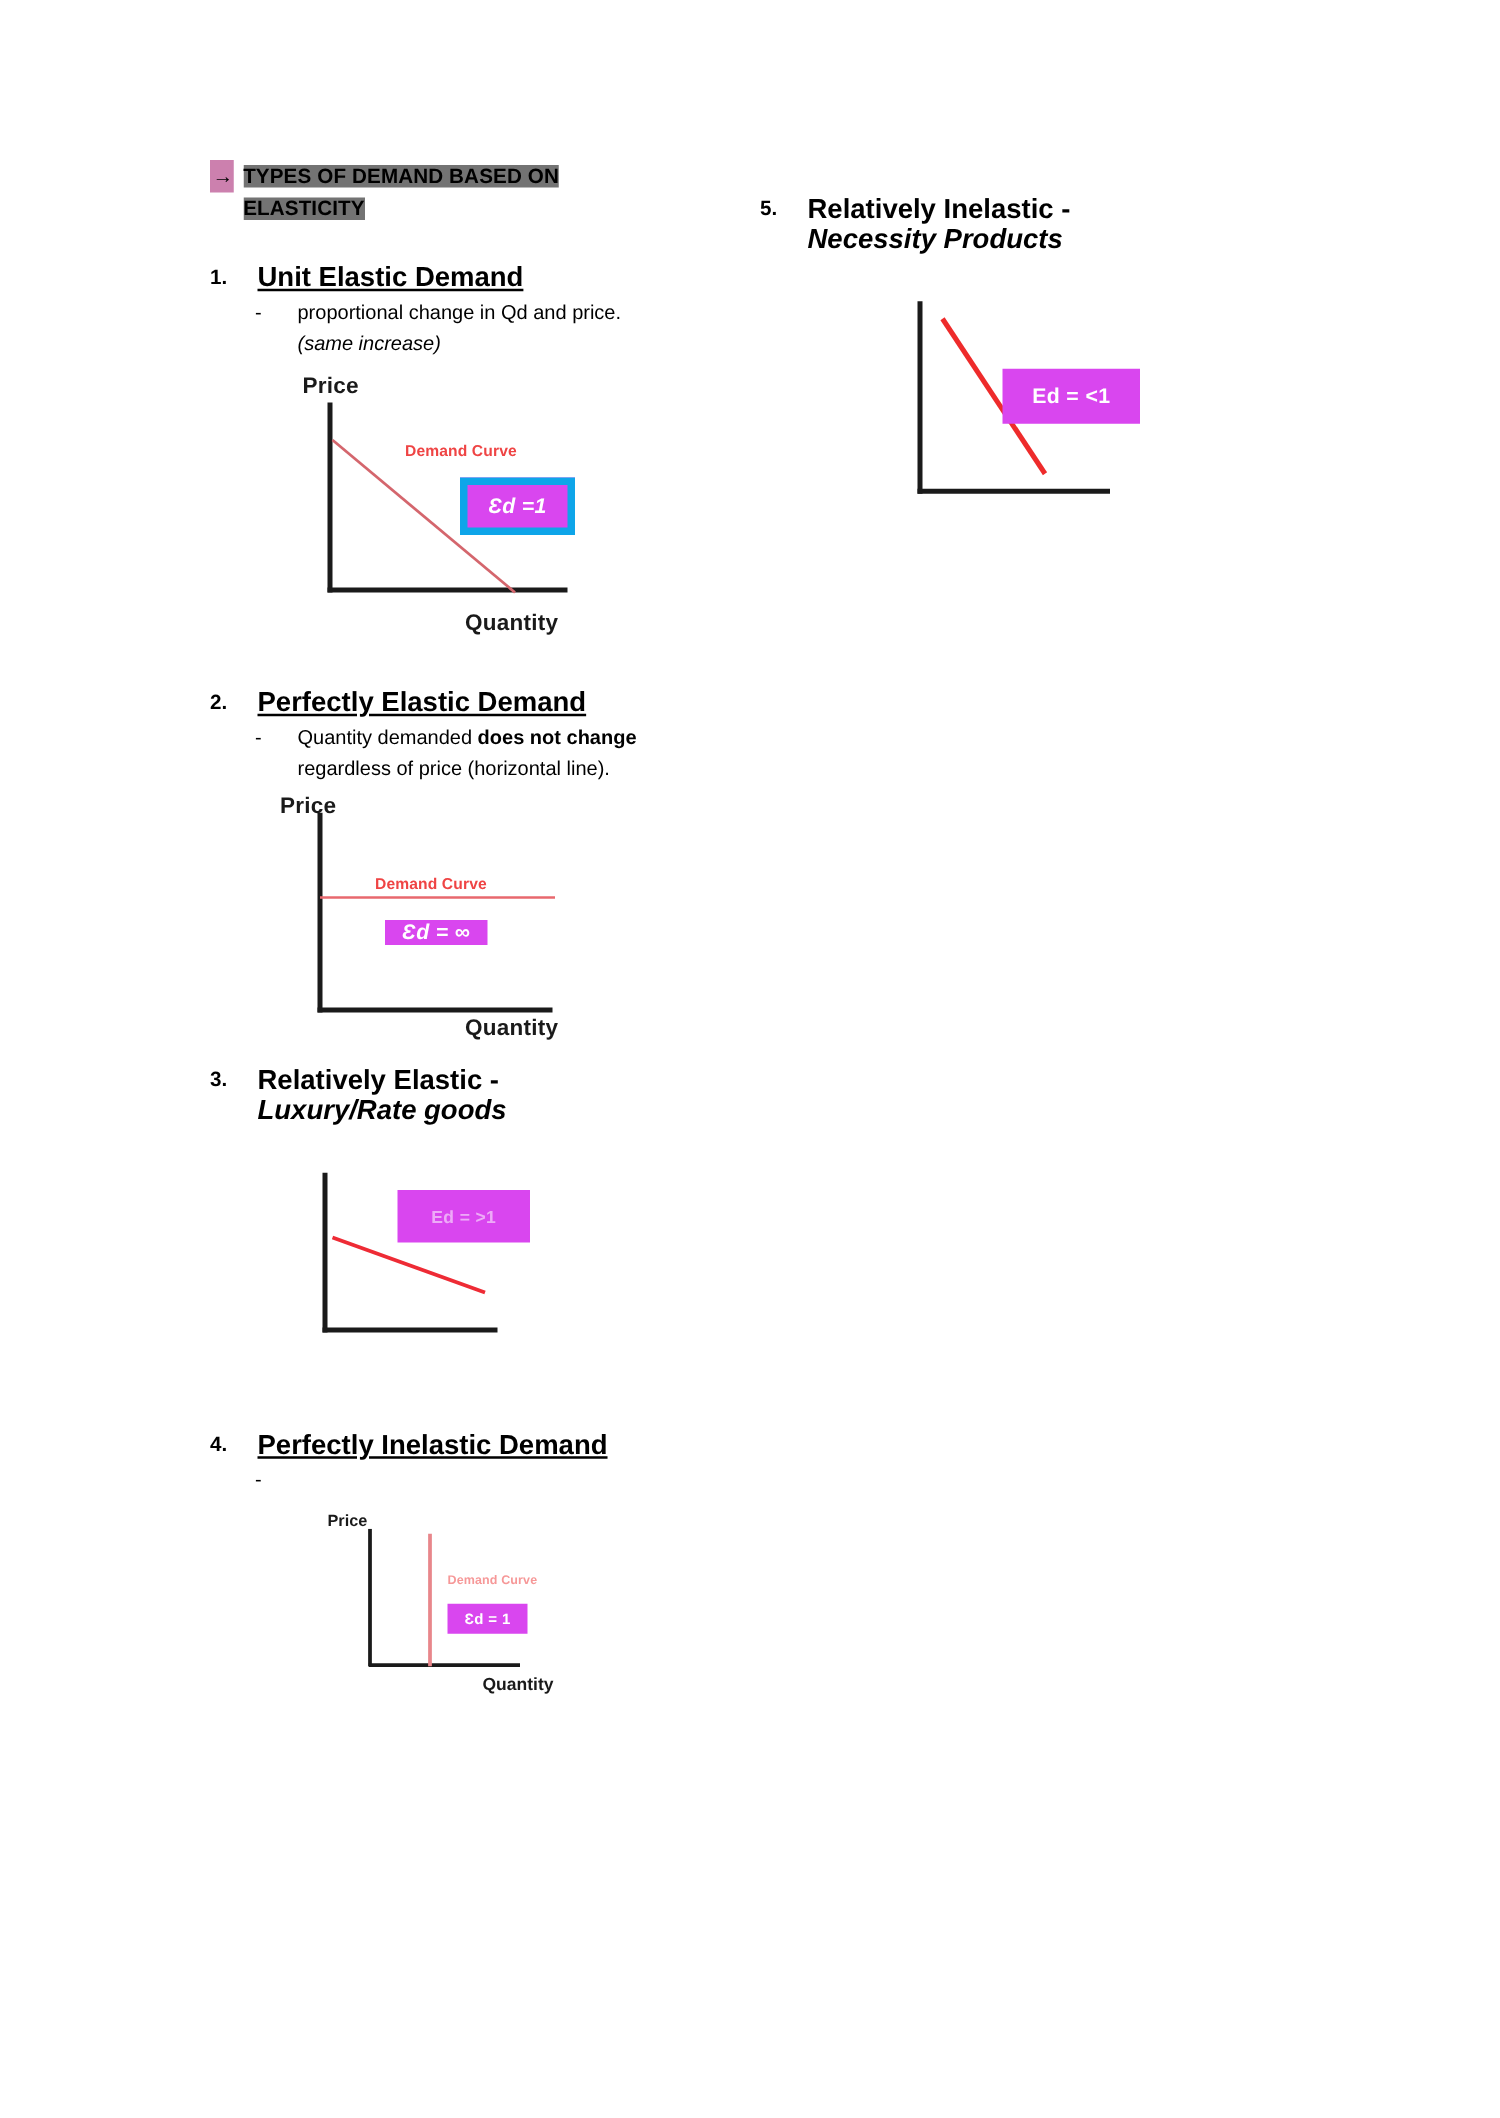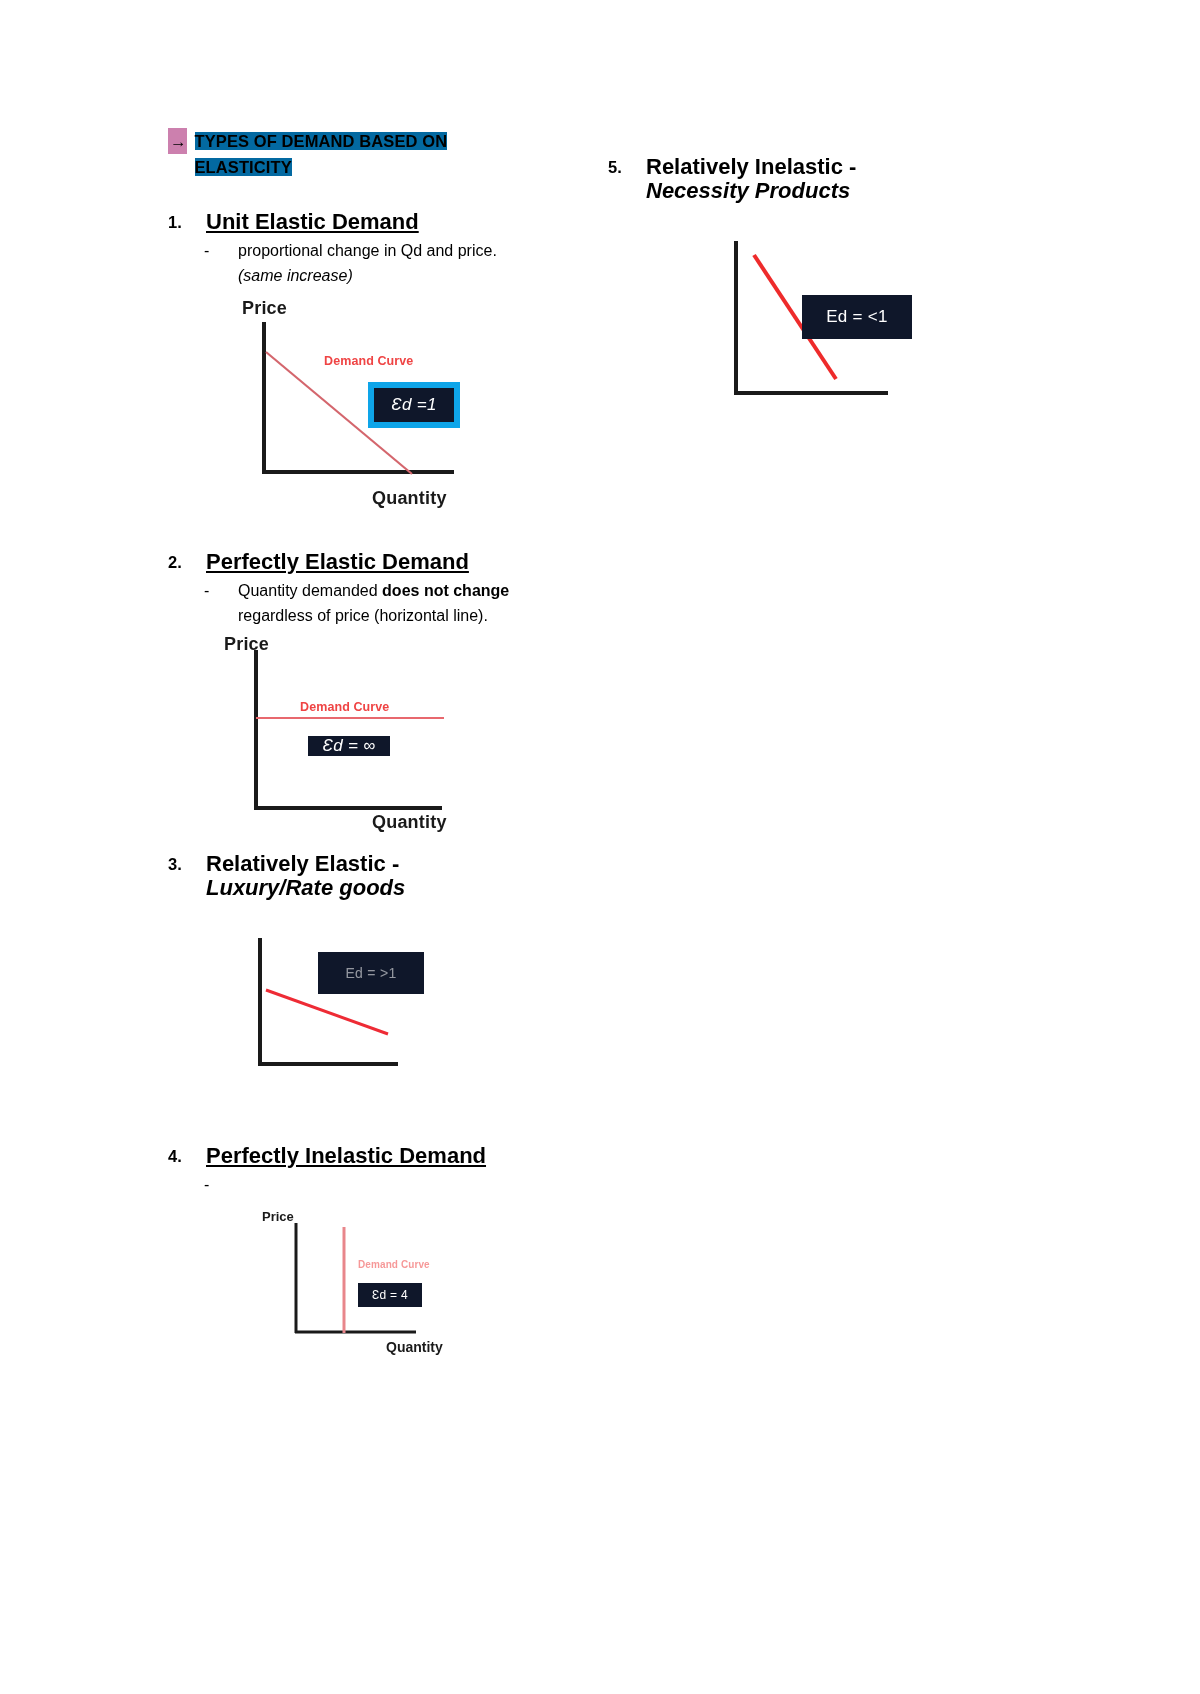--- a/index.html
+++ b/index.html
@@ -34,21 +34,21 @@
     width: 420px;
   }
 
   
   .title-block {
     display: flex;
     align-items: flex-start;
     margin-bottom: 30px;
   }
   .title-highlight {
-    background: #0369a1;
+    background: #737373;
     font-weight: bold;
     font-size: 16.5px;
     line-height: 26px;
     letter-spacing: 0.1px;
     display: inline;
     box-decoration-break: clone;
     -webkit-box-decoration-break: clone;
   }
   .arrow-marker {
     font-weight: bold;
@@ -135,23 +135,23 @@
   }
   .dcurve-label {
     position: absolute;
     font-weight: bold;
     font-size: 12.5px;
     color: #ef4444;
     letter-spacing: 0.1px;
   }
   .edbox {
     position: absolute;
-    background: #0f172a;
+    background: #d946ef;
     color: #ffffff;
-    font-weight: normal;
+    font-weight: bold;
     display: flex;
     align-items: center;
     justify-content: center;
     letter-spacing: 0.3px;
   }
   .edbox.b1 {
     border: 6px solid #0ea5e9;
     font-style: italic;
   }
   .faint { opacity: 0.55; }
@@ -245,21 +245,21 @@
     </div>
 
     <div class="figure fig4" style="width:230px;height:150px;">
       <span class="ax-label" style="left:4px;top:0px;font-size:13px;">Price</span>
       <svg width="230" height="130" style="position:absolute;left:0;top:14px;">
         <line x1="38" y1="0" x2="38" y2="110" stroke="#1a1a1a" stroke-width="3"></line>
         <line x1="37" y1="109" x2="158" y2="109" stroke="#1a1a1a" stroke-width="3"></line>
         <line x1="86" y1="4" x2="86" y2="110" stroke="#e8868b" stroke-width="3"></line>
       </svg>
       <span class="dcurve-label faint" style="left:100px;top:50px;font-size:10px;">Demand Curve</span>
-      <div class="edbox" style="left:100px;top:74px;width:64px;height:24px;font-size:12px;">Ɛd = 4</div>
+      <div class="edbox" style="left:100px;top:74px;width:64px;height:24px;font-size:12px;">Ɛd = 1</div>
       <span class="ax-label" style="left:128px;top:130px;font-size:14px;">Quantity</span>
     </div>
 
   </div>
 
   <div class="col-right">
 
     <div class="num-item" style="margin-top:0;">
       <div class="num">5.</div>
       <div class="num-body">

